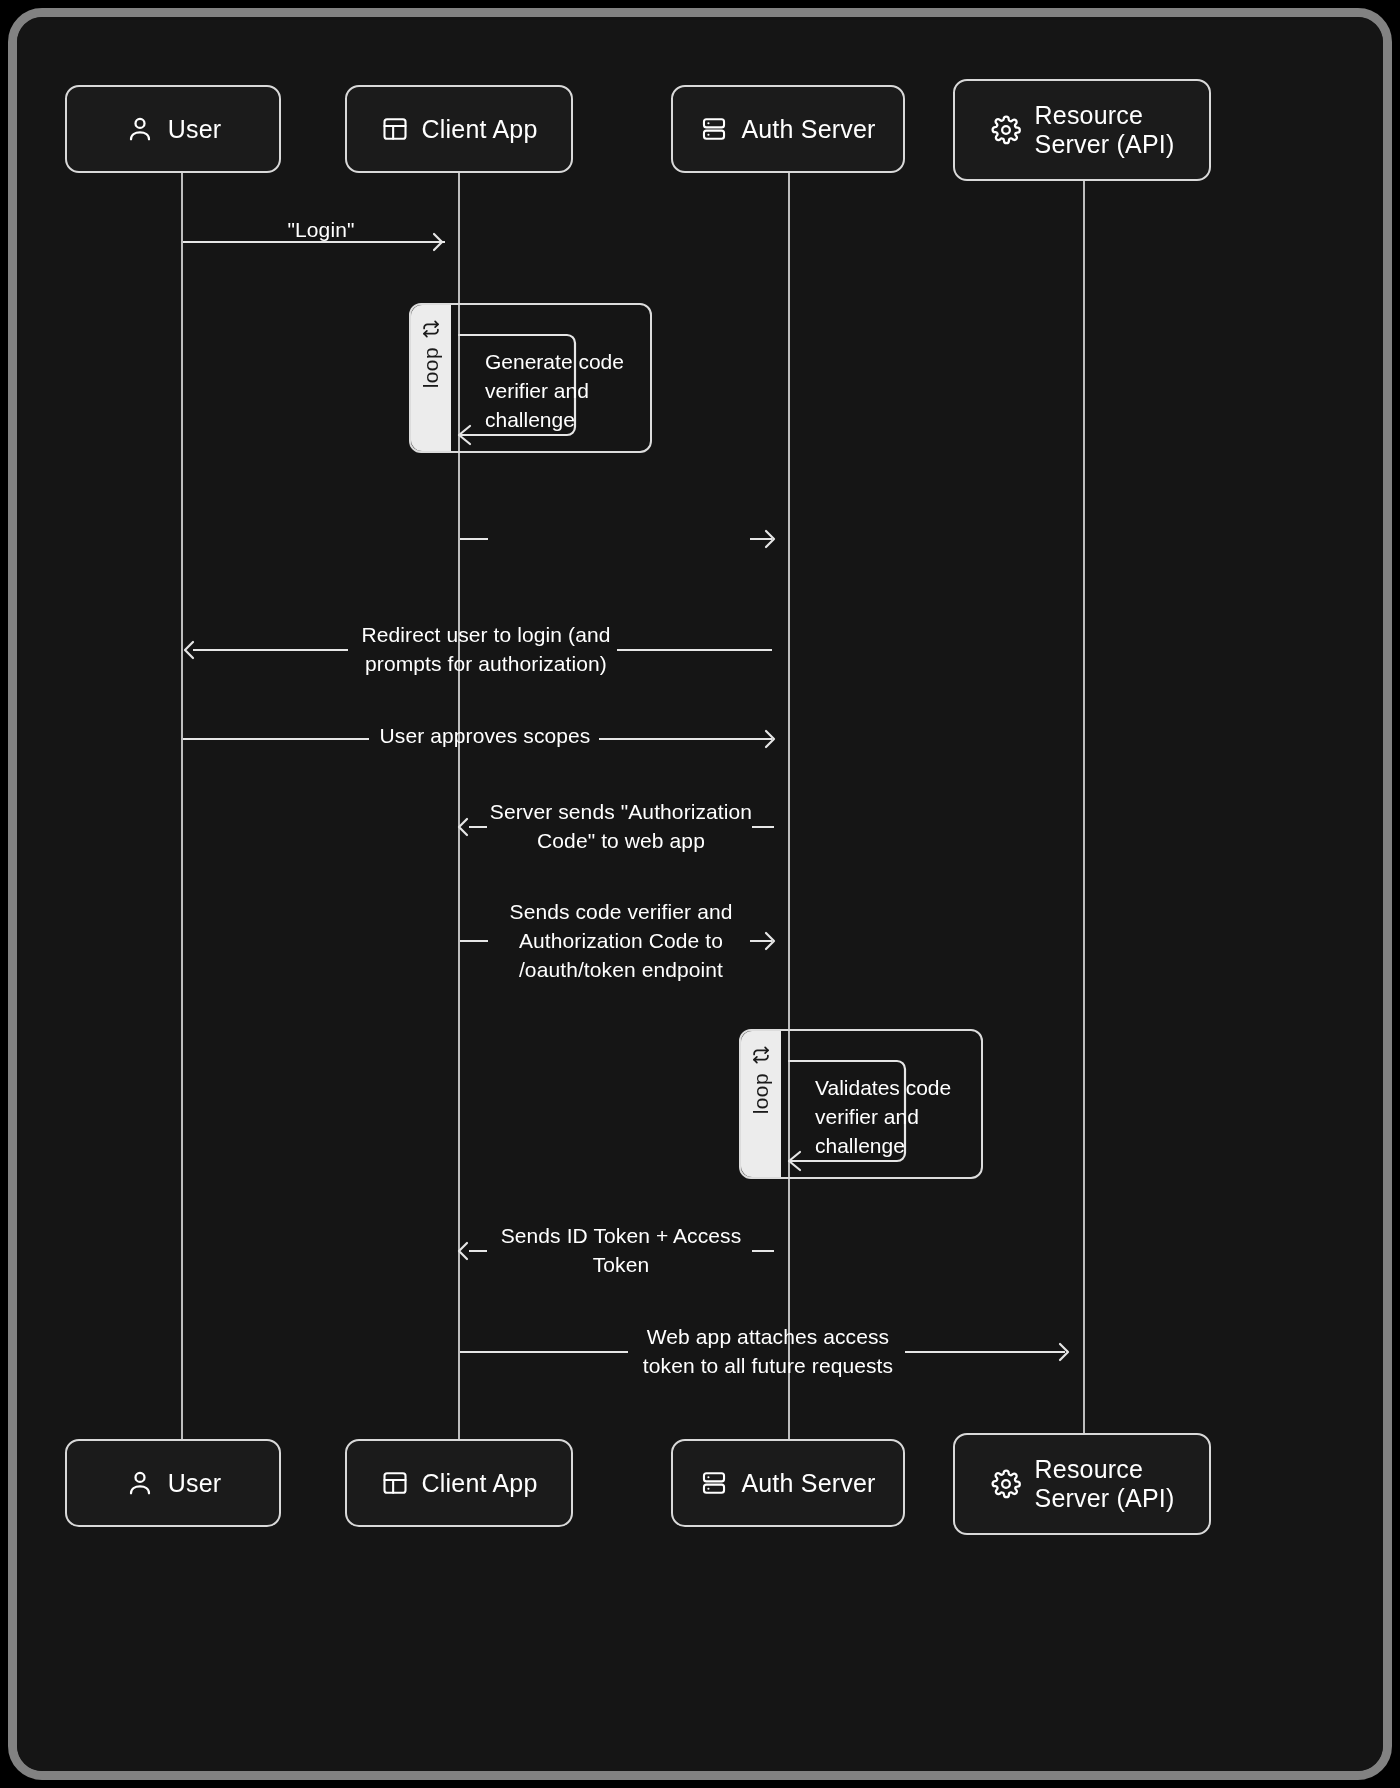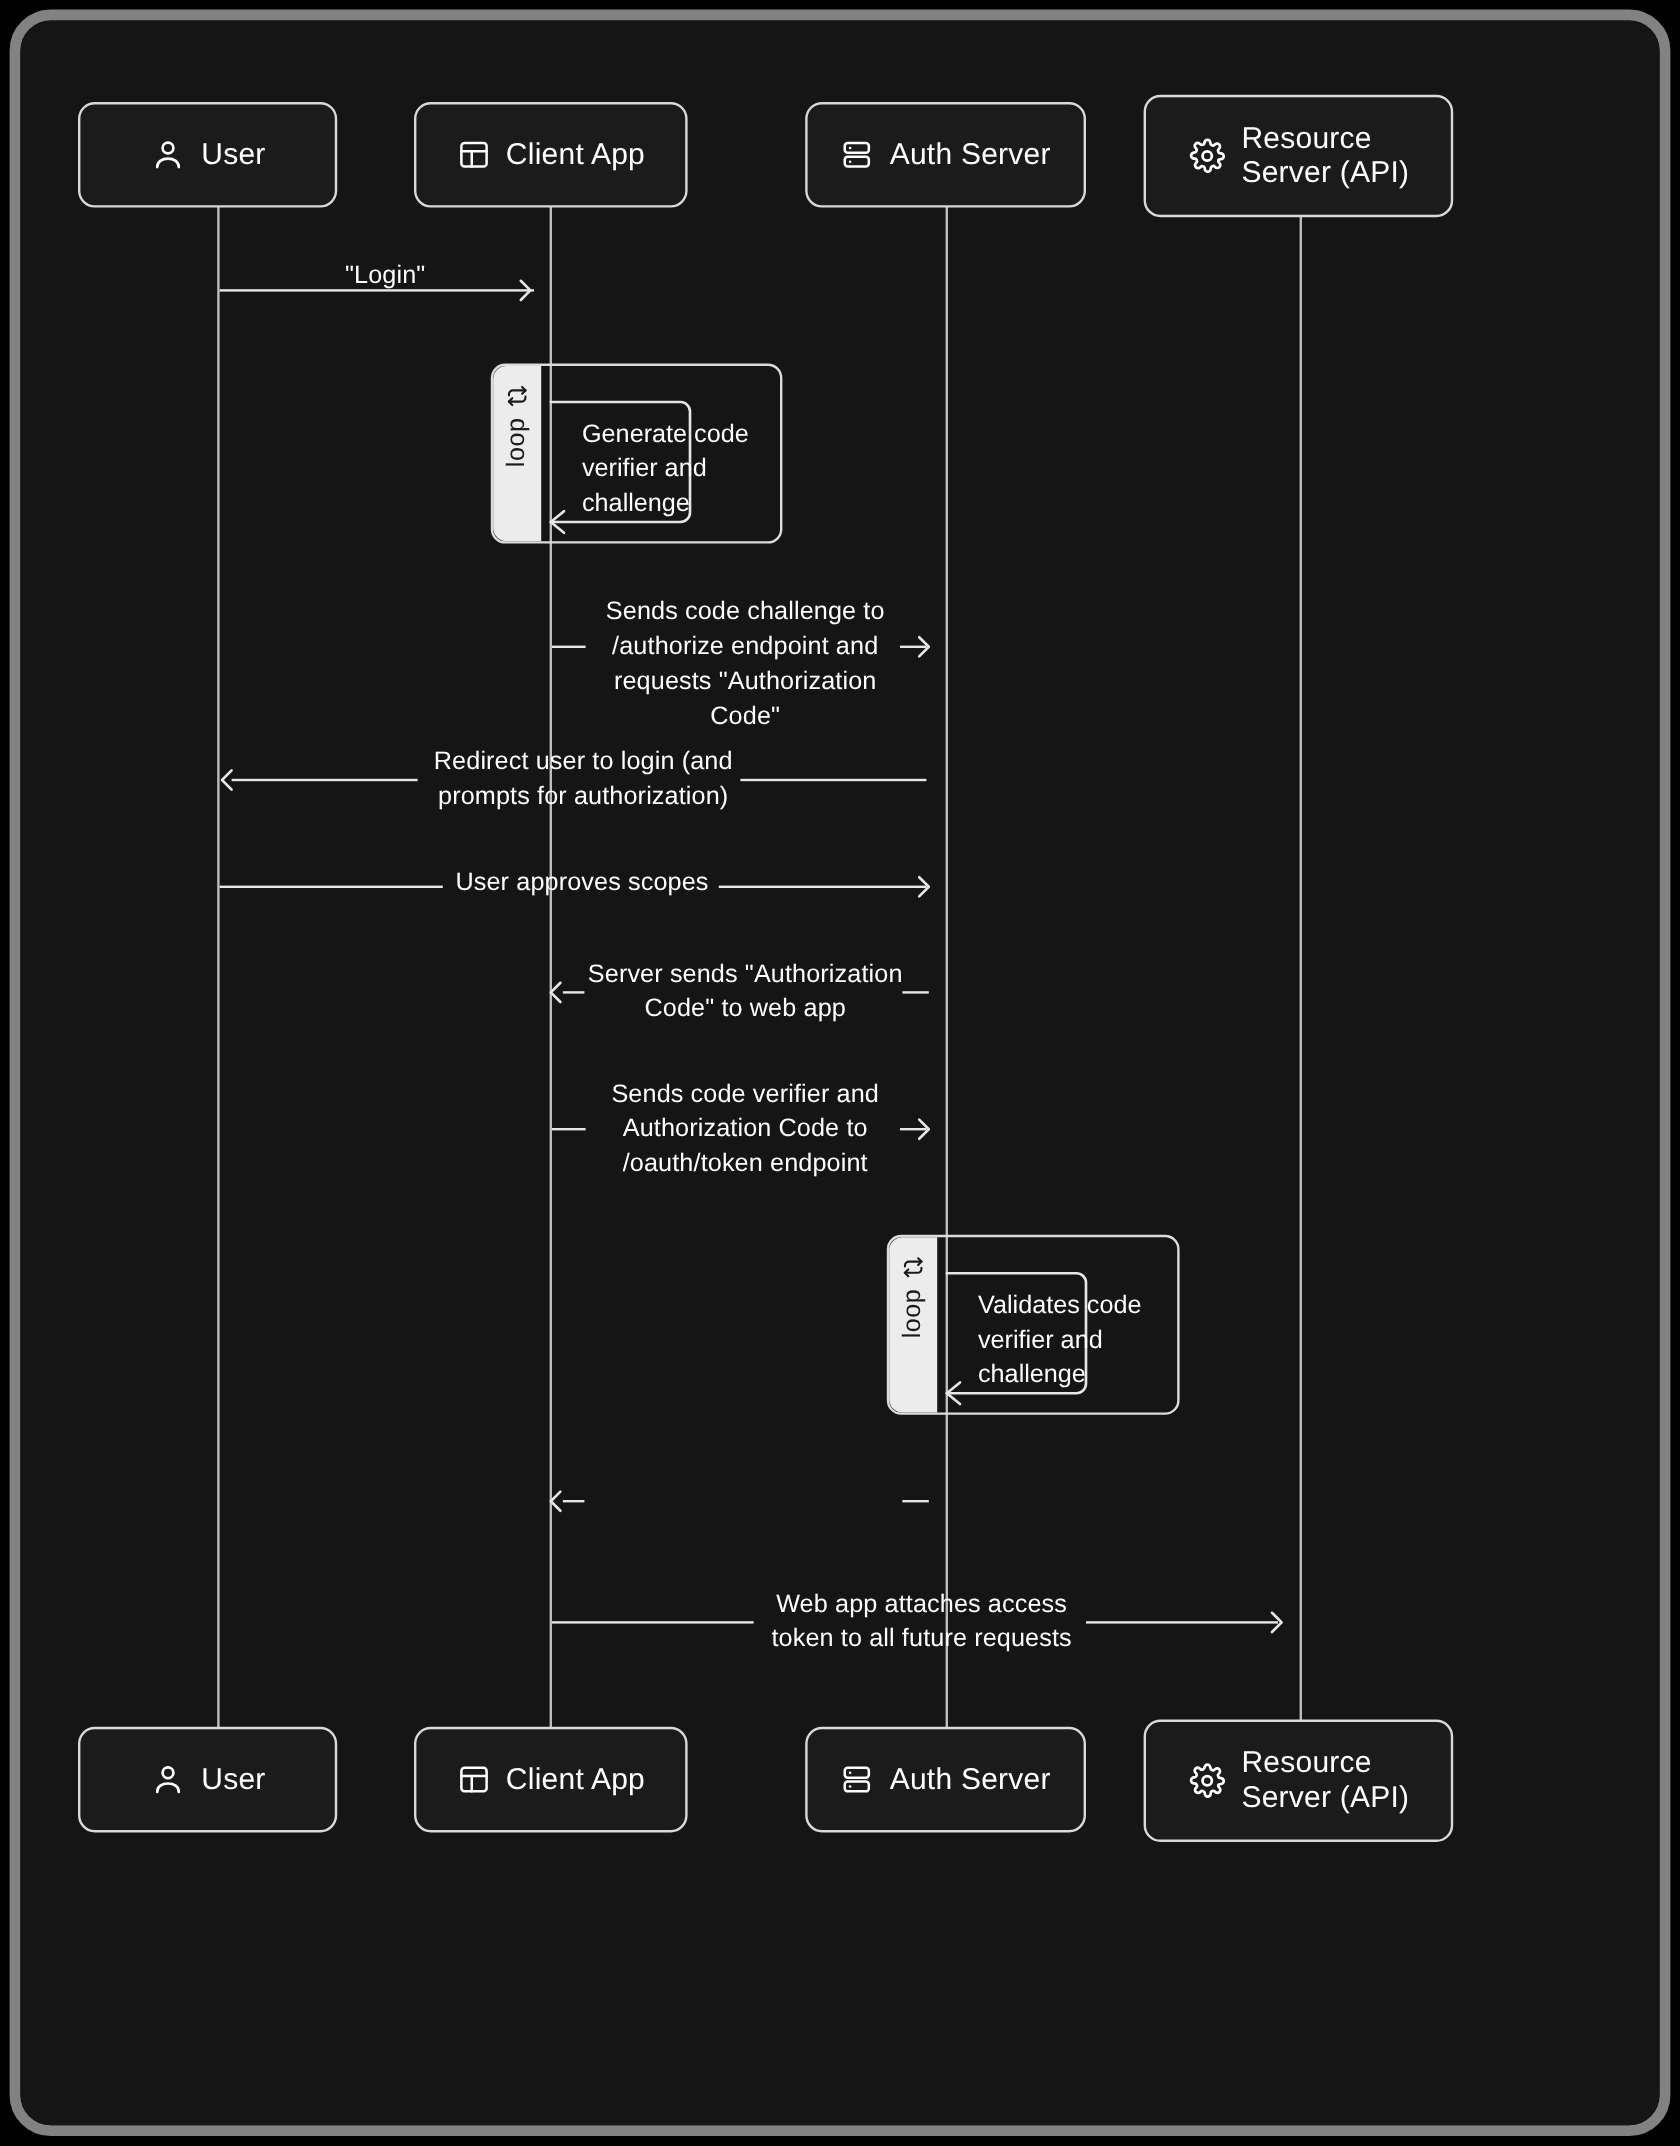--- a/index.html
+++ b/index.html
@@ -196,23 +196,20 @@
       <div class="selfloop" style="left:440px; top:316px;">
         <svg width="126" height="112" viewBox="0 0 126 112" fill="none" stroke="#e6e6e6" stroke-width="2.2" stroke-linecap="round" stroke-linejoin="round">
           <path d="M2 2 H110 a8 8 0 0 1 8 8 V94 a8 8 0 0 1 -8 8 H2"></path>
           <path d="M13 93 L2 102 L13 111"></path>
         </svg>
       </div>
       <div class="selflabel" style="left:468px; top:330px; width:170px;">Generate code
 verifier and
 challenge</div>
 
-      <div class="msglabel" style="left:468px; top:478px; width:272px;">Sends code challenge to
-/authorize endpoint and
-requests "Authorization Code"</div>
       <div class="msgline" style="left:443px; top:521px; width:28px;"></div>
       <div class="msgline" style="left:733px; top:521px; width:22px;"></div>
       <div class="arrow" style="left:740px; top:511px;">
         <svg width="22" height="22" viewBox="0 0 22 22" fill="none" stroke="#e6e6e6" stroke-width="2.2" stroke-linecap="round" stroke-linejoin="round">
           <path d="M9 3 L17 11 L9 19"></path>
         </svg>
       </div>
 
       <div class="msglabel" style="left:338px; top:603px; width:262px;">Redirect user to login (and
 prompts for authorization)</div>
@@ -269,20 +266,22 @@
       <div class="selfloop" style="left:770px; top:1042px;">
         <svg width="126" height="112" viewBox="0 0 126 112" fill="none" stroke="#e6e6e6" stroke-width="2.2" stroke-linecap="round" stroke-linejoin="round">
           <path d="M2 2 H110 a8 8 0 0 1 8 8 V94 a8 8 0 0 1 -8 8 H2"></path>
           <path d="M13 93 L2 102 L13 111"></path>
         </svg>
       </div>
       <div class="selflabel" style="left:798px; top:1056px; width:170px;">Validates code
 verifier and
 challenge</div>
 
+      <div class="msglabel" style="left:470px; top:1204px; width:268px;">Sends ID Token + Access
+Token</div>
       <div class="msgline" style="left:735px; top:1233px; width:22px;"></div>
       <div class="msgline" style="left:452px; top:1233px; width:18px;"></div>
       <div class="arrow" style="left:437px; top:1223px;">
         <svg width="22" height="22" viewBox="0 0 22 22" fill="none" stroke="#e6e6e6" stroke-width="2.2" stroke-linecap="round" stroke-linejoin="round">
           <path d="M13 3 L5 11 L13 19"></path>
         </svg>
       </div>
 
       <div class="msglabel" style="left:618px; top:1305px; width:266px;">Web app attaches access
 token to all future requests</div>

